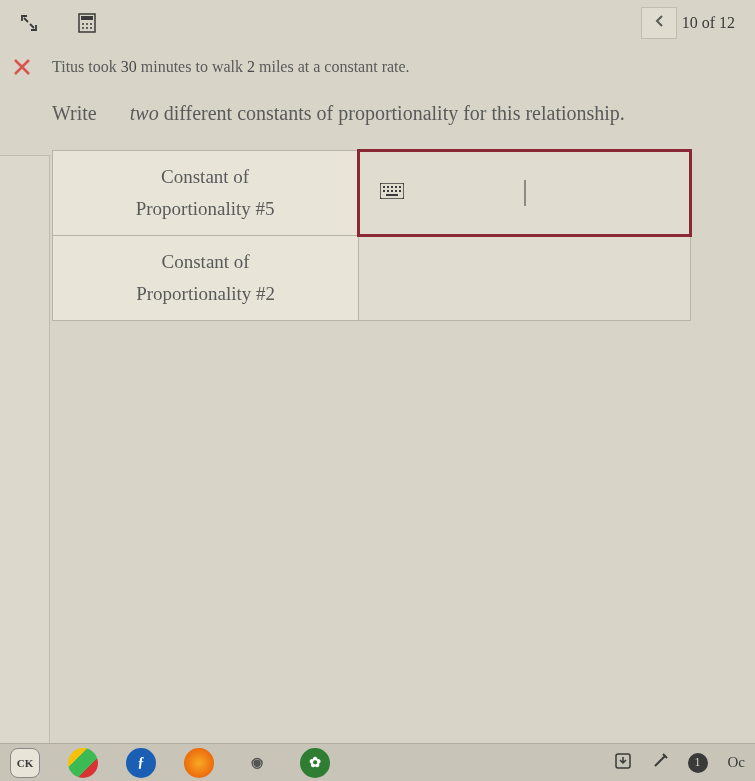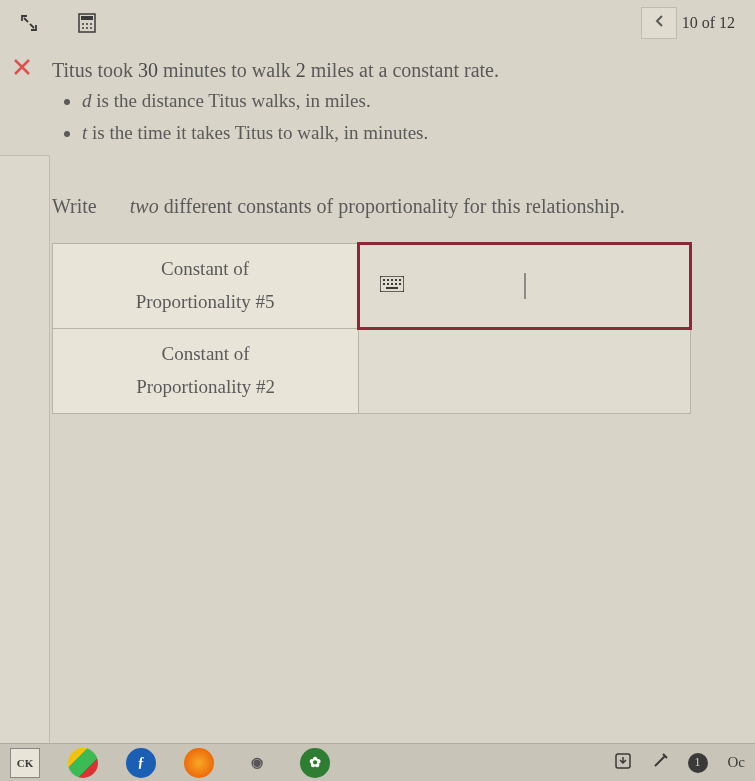--- a/index.html
+++ b/index.html
@@ -37,22 +37,23 @@
       font-size: 28px;
       color: #3a3a3a;
       font-weight: normal;
       padding-left: 6px;
       margin-bottom: 18px;
     }
     .problem-row { display: flex; gap: 20px; padding-left: 12px; }
     .x-mark { color: #d9534f; font-size: 22px; padding-top: 2px; flex-shrink: 0; }
     .problem-body { flex: 1; padding-right: 30px; }
     .intro-text {
-      font-size: 20px;
-      color: #5a5a5a;
+      font-size: 16px;
+      color: #5a5a5a;
+      margin-bottom: 18px;
       line-height: 1.5;
     }
     .math-num { font-family: 'Times New Roman', serif; color: #4a4a4a; }
     ul { list-style: disc; padding-left: 30px; margin-bottom: 40px; }
     ul li {
       font-size: 19px;
       color: #5a5a5a;
       line-height: 1.7;
     }
     .var { font-style: italic; font-family: 'Times New Roman', serif; }
@@ -122,21 +123,21 @@
       gap: 28px;
       border-top: 1px solid #b0aca0;
     }
     .tb-icon {
       width: 30px; height: 30px;
       border-radius: 50%;
       display: flex; align-items: center; justify-content: center;
       font-size: 14px; color: white; font-weight: bold;
       flex-shrink: 0;
     }
-    .tb-ck { background: #e8e4d8; color: #3a3a3a; border-radius: 0; font-size: 11px; border: 1px solid #888; }
+    .tb-ck { background: #e8e4d8; color: #3a3a3a; border-radius: 8px; font-size: 11px; border: 1px solid #888; }
     .tb-drive { background: linear-gradient(135deg, #f4c20d 33%, #3cba54 33%, #3cba54 66%, #db3236 66%); }
     .tb-int { background: #1a5fb4; }
     .tb-orange { background: radial-gradient(circle, #f9a825, #e65100); }
     .tb-green { background: #2e7d32; }
     .tb-spacer { flex: 1; }
     .tb-sys { color: #3a3a3a; display: flex; align-items: center; gap: 20px; }
     .tb-badge { width: 20px; height: 20px; border-radius: 50%; background: #3a3a3a; color: #d8d4c8; display: flex; align-items: center; justify-content: center; font-size: 12px; }
   </style>
 </head>
 <body>
@@ -178,24 +179,20 @@
   <div class="problem-row">
     <div class="x-mark">
       <svg width="20" height="20" viewBox="0 0 20 20">
           <path d="M3 3 L17 17 M17 3 L3 17" stroke="#d9534f" stroke-width="2.5"></path>
         </svg>
     </div>
     <div class="problem-body">
       <p class="intro-text">
         <span>Titus took </span><span class="math-num">30</span><span> minutes to walk </span><span class="math-num">2</span><span> miles at a constant rate.</span>
       </p>
-      <ul>
-        <li><span class="var">d</span><span> is the distance Titus walks, in miles.</span></li>
-        <li><span class="var">t</span><span> is the time it takes Titus to walk, in minutes.</span></li>
-      </ul>
       <p class="instruction">
         <span>Write </span><em>two</em><span> different constants of proportionality for this relationship.</span>
       </p>
 
       <table class="answer-table">
         <tbody>
             <tr>
           <td class="label-cell">
             <span>Constant of</span><br>
             <span>Proportionality #5</span>

